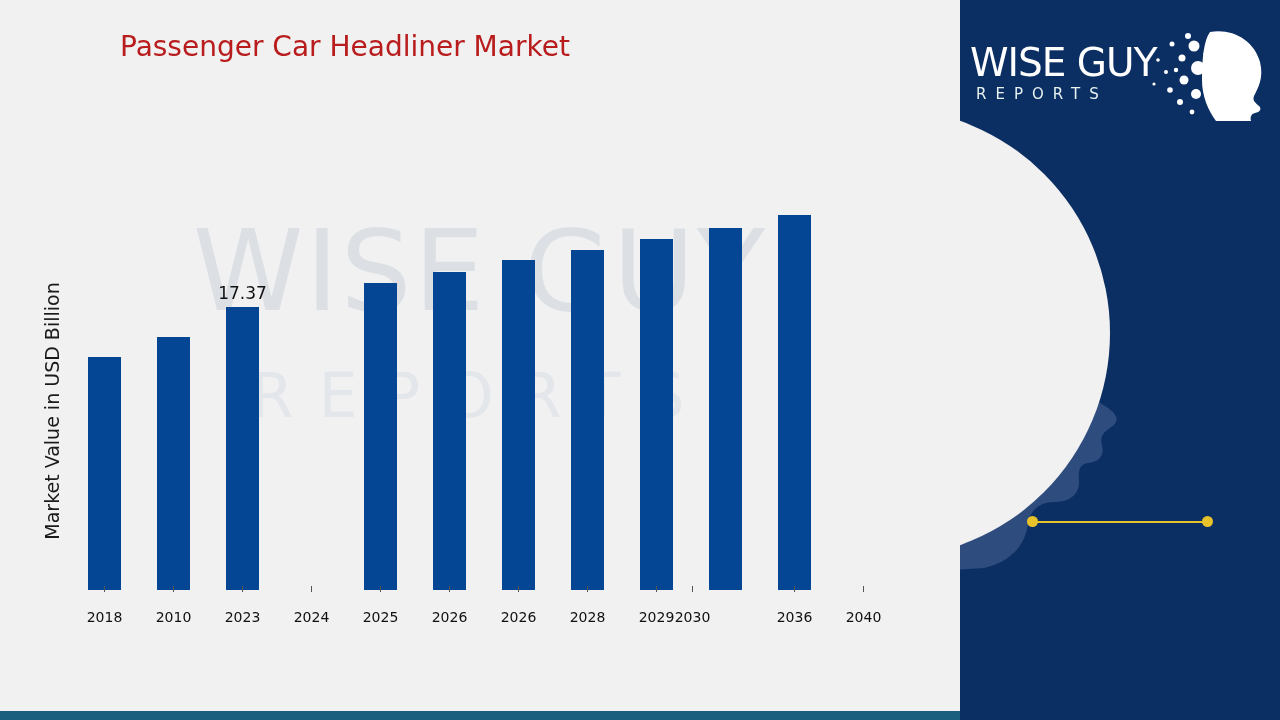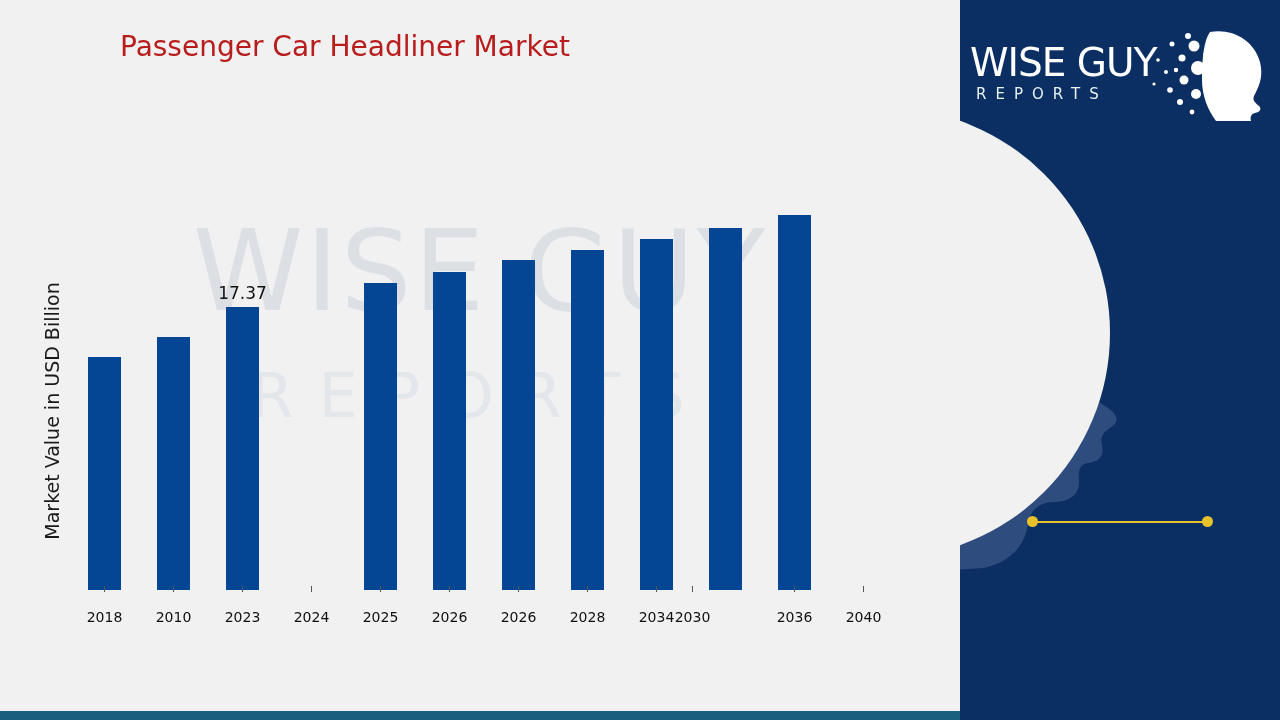--- a/index.html
+++ b/index.html
@@ -353,21 +353,21 @@
         <div class="tick-slot" style="left: 414px;">
           <span class="tick-mark"></span>
           <span class="tick-label">2026</span>
         </div>
         <div class="tick-slot" style="left: 483px;">
           <span class="tick-mark"></span>
           <span class="tick-label">2028</span>
         </div>
         <div class="tick-slot" style="left: 552px;">
           <span class="tick-mark"></span>
-          <span class="tick-label">2034</span>
+          <span class="tick-label">2029</span>
         </div>
         <div class="tick-slot" style="left: 588px;">
           <span class="tick-mark"></span>
           <span class="tick-label">2030</span>
         </div>
         <div class="tick-slot" style="left: 690px;">
           <span class="tick-mark"></span>
           <span class="tick-label">2036</span>
         </div>
         <div class="tick-slot" style="left: 759px;">

